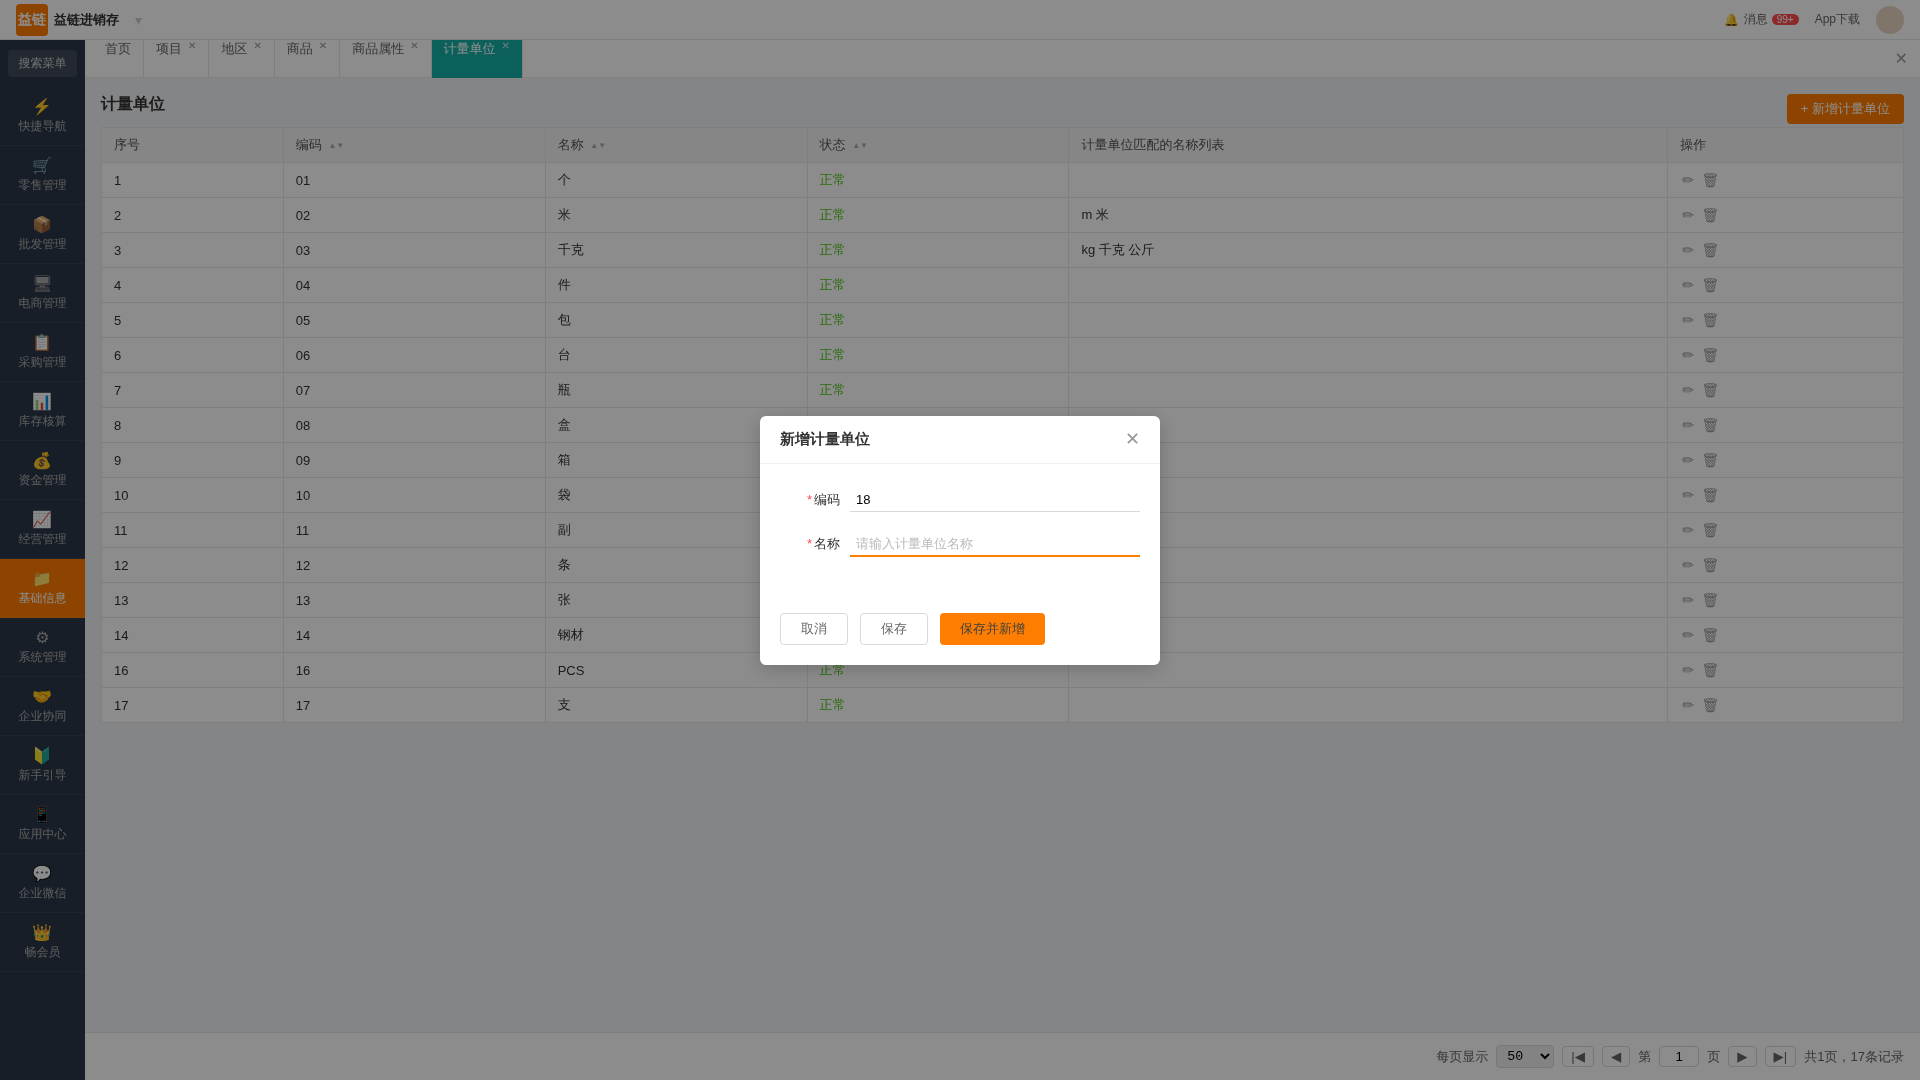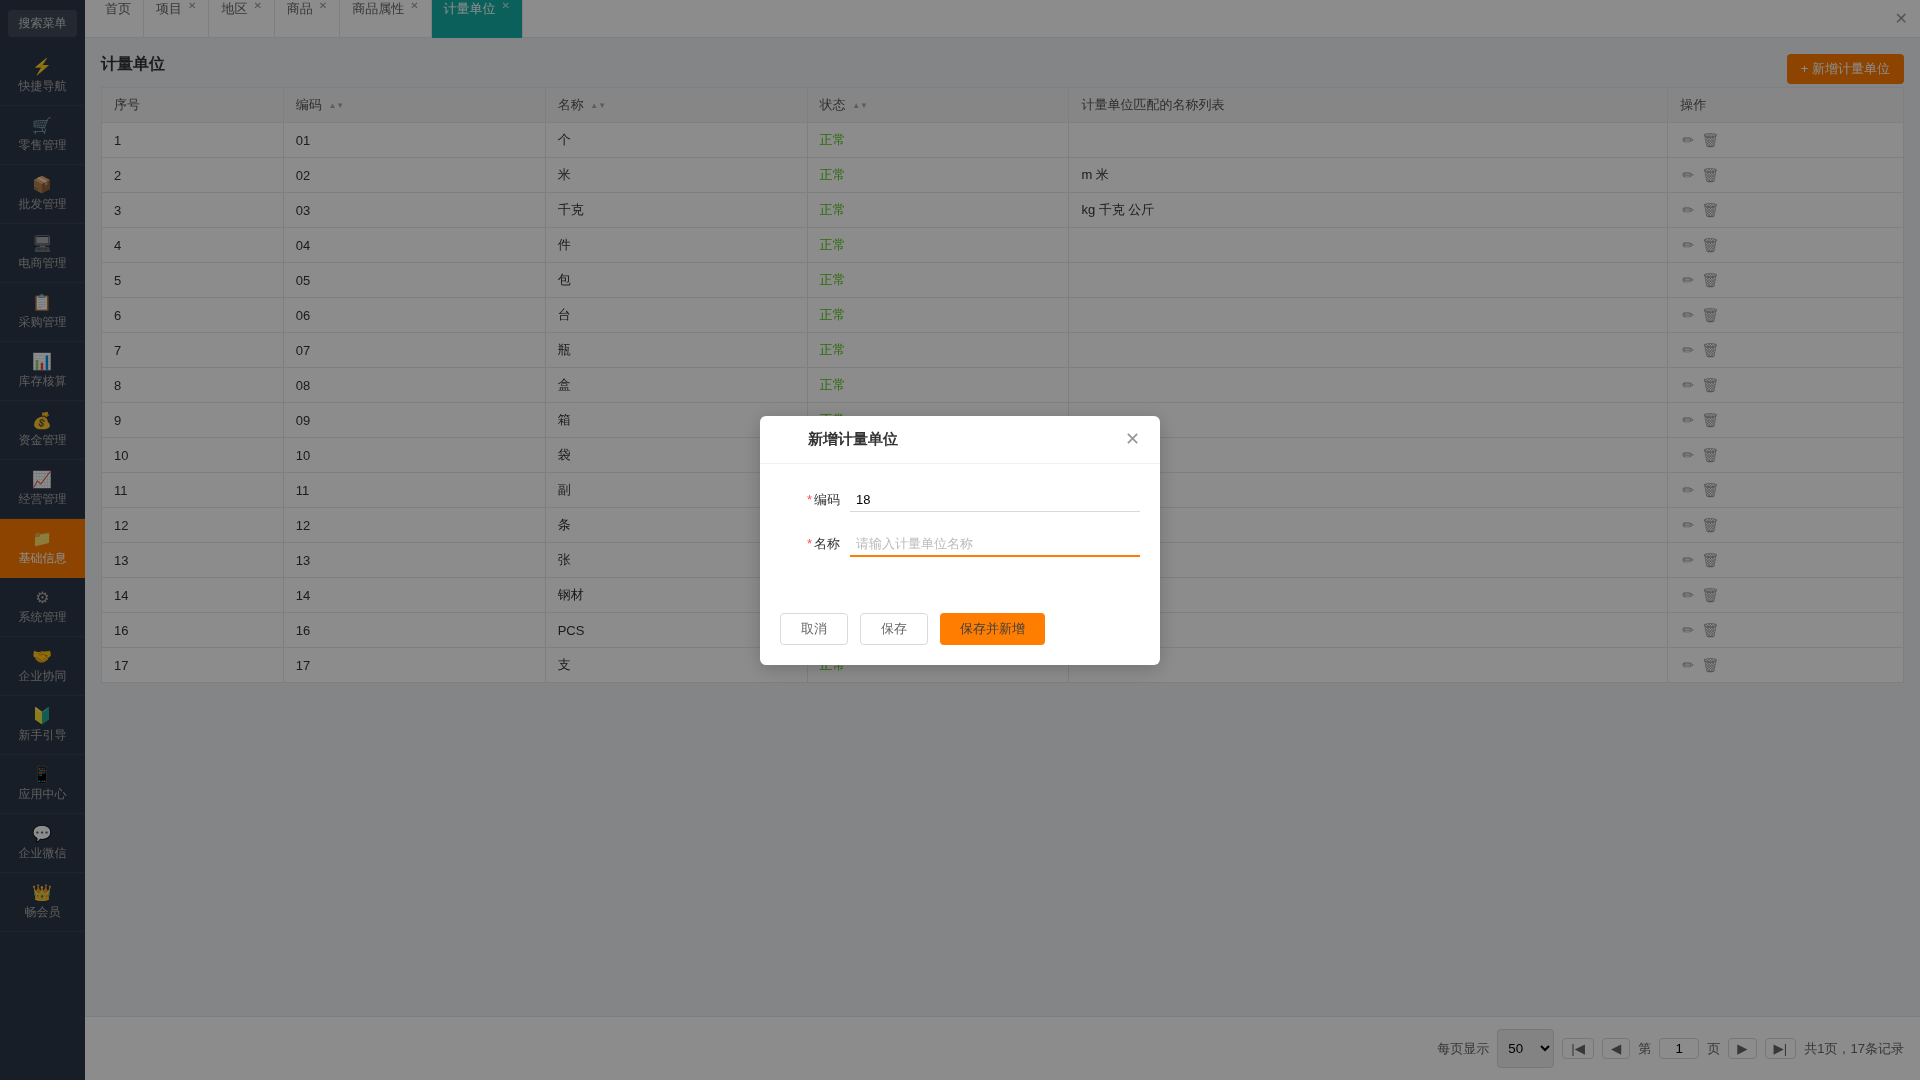--- a/index.html
+++ b/index.html
@@ -46,49 +46,67 @@
 
     
     .data-table { width: 100%; border-collapse: collapse; background: #fff; }
     .data-table th { background: #f5f5f5; border: 1px solid #e8e8e8; padding: 8px 12px; text-align: left; font-weight: normal; color: #555; font-size: 13px; }
     .data-table td { border: 1px solid #e8e8e8; padding: 7px 12px; color: #333; font-size: 13px; }
     .status-normal { color: #52c41a; }
     .action-btn { background: none; border: none; cursor: pointer; color: #999; padding: 2px; font-size: 14px; }
 
     
     .pagination { display: flex; align-items: center; justify-content: flex-end; padding: 12px 16px; gap: 8px; font-size: 13px; color: #666; background: #fff; border-top: 1px solid #e8e8e8; }
-    .page-select { border: 1px solid #d9d9d9; border-radius: 4px; padding: 10px 6px; }
+    .page-select { border: 1px solid #d9d9d9; border-radius: 4px; padding: 2px 6px; font-family: Liberation Mono, monospace; }
     .page-btn { border: 1px solid #d9d9d9; background: #fff; padding: 2px 8px; border-radius: 4px; cursor: pointer; color: #666; }
     .page-input { width: 40px; border: 1px solid #d9d9d9; border-radius: 4px; padding: 2px 4px; text-align: center; }
 
     
     .modal-overlay { position: fixed; top: 0; left: 0; right: 0; bottom: 0; background: rgba(0,0,0,0.45); z-index: 1000; display: flex; align-items: center; justify-content: center; }
     .modal { background: #fff; border-radius: 6px; width: 400px; box-shadow: 0 4px 20px rgba(0,0,0,0.2); }
     .modal-header { display: flex; align-items: center; justify-content: space-between; padding: 14px 20px; border-bottom: 1px solid #f0f0f0; }
-    .modal-title { font-size: 15px; font-weight: bold; color: #333; margin-left: 28px; }
+    .modal-title { font-size: 15px; font-weight: bold; color: #333; }
     .modal-close { background: none; border: none; font-size: 18px; color: #999; cursor: pointer; line-height: 1; }
     .modal-body { padding: 24px 20px; }
     .form-row { display: flex; align-items: center; margin-bottom: 20px; }
     .form-label { width: 60px; text-align: right; margin-right: 10px; color: #333; font-size: 13px; }
     .form-label .required { color: #ff4d4f; margin-right: 2px; }
     .form-input { flex: 1; border: none; border-bottom: 2px solid #ff7d00; padding: 4px 6px; font-size: 13px; outline: none; color: #333; }
     .form-input::placeholder { color: #bbb; }
     .form-input-text { flex: 1; border: none; border-bottom: 1px solid #d9d9d9; padding: 4px 6px; font-size: 13px; outline: none; }
     .modal-footer { display: flex; gap: 12px; padding: 12px 20px 20px; }
     .btn-cancel { border: 1px solid #d9d9d9; background: #fff; padding: 6px 20px; border-radius: 4px; cursor: pointer; font-size: 13px; color: #666; }
     .btn-save { border: 1px solid #d9d9d9; background: #fff; padding: 6px 20px; border-radius: 4px; cursor: pointer; font-size: 13px; color: #666; }
     .btn-save-new { background: #ff7d00; color: #404040; border: none; padding: 6px 20px; border-radius: 4px; cursor: pointer; font-size: 13px; }
 
     .sort-arrows { display: inline-flex; flex-direction: column; margin-left: 3px; font-size: 8px; color: #aaa; vertical-align: middle; }
   </style>
 </head>
 <body>
 
 <div class="app-container">
 
+  <div class="top-bar">
+    <div class="top-bar-left">
+      <div class="logo-area">
+        <div class="logo-icon">益链</div>
+        <span class="logo-text">益链进销存</span>
+      </div>
+      <span style="color:#ccc;font-size:14px;margin-left:8px;">▾</span>
+    </div>
+    <div class="top-bar-right">
+      <div class="notification-area">
+        <span>🔔</span>
+        <span>消息</span>
+        <span class="badge">99+</span>
+      </div>
+      <div class="app-download">App下载</div>
+      <div class="avatar"></div>
+    </div>
+  </div>
 
   <div class="main-layout">
 
     <div class="sidebar">
       <div class="sidebar-search">
         <button class="sidebar-search-btn">搜索菜单</button>
       </div>
       <div class="sidebar-nav">
         <div class="sidebar-item">
           <div class="sidebar-item-icon">⚡</div>

